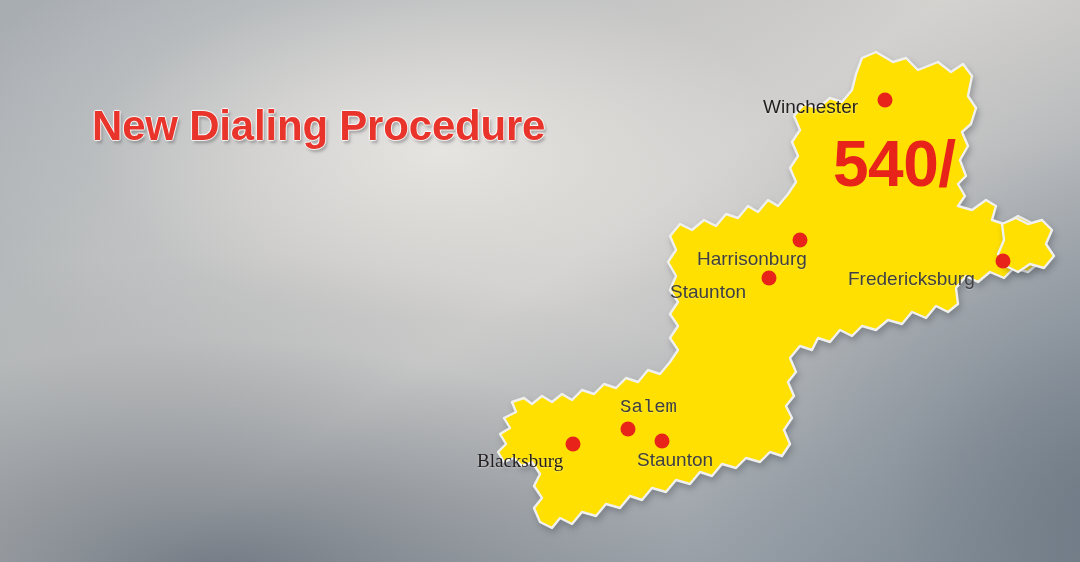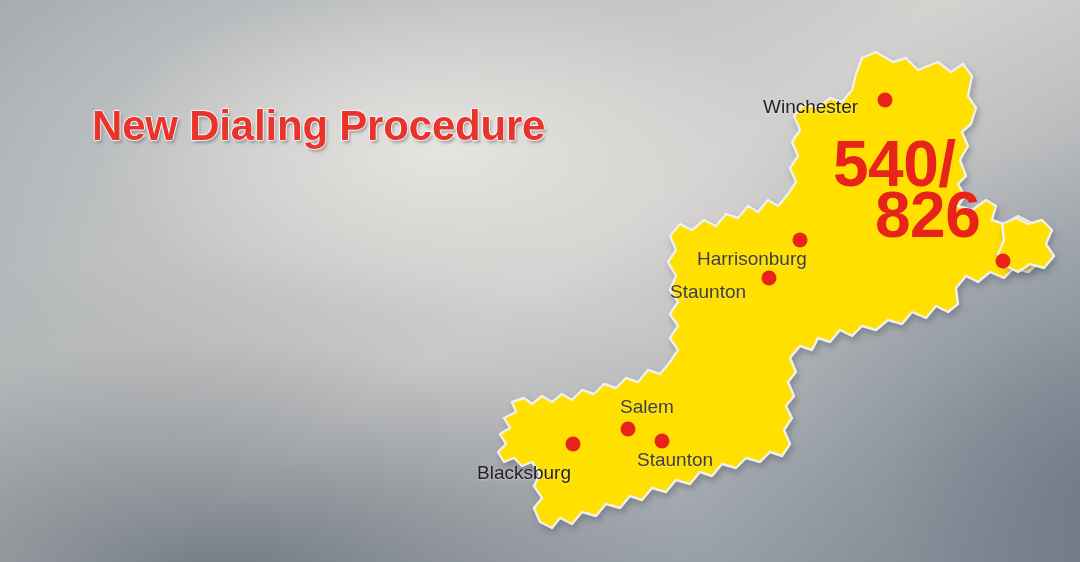--- a/index.html
+++ b/index.html
@@ -317,30 +317,30 @@
       <circle class="city-dot" cx="800" cy="240" r="7.5"></circle>
       <circle class="city-dot" cx="769" cy="278" r="7.5"></circle>
       <circle class="city-dot" cx="1003" cy="261" r="7.5"></circle>
       <circle class="city-dot" cx="628" cy="429" r="7.5"></circle>
       <circle class="city-dot" cx="662" cy="441" r="7.5"></circle>
       <circle class="city-dot" cx="573" cy="444" r="7.5"></circle>
     </svg>
 
     <div class="areacode">
       <span class="ac-1">540/</span>
-      <span class="ac-2">826</span>
     </div>
 
     <div class="city-label on-gray" style="left:763px; top:96px;">Winchester</div>
 
     <div class="city-label" style="left:697px; top:248px;">Harrisonburg</div>
 
     <div class="city-label" style="left:670px; top:281px;">Staunton</div>
 
-
-    <div class="city-label" style="left:620px; top:396px;">Salem</div>
+    <div class="city-label" style="left:848px; top:268px;">Fredericksburg</div>
+
+    <div class="city-label" style="left:620px; top:396px;font-family:Liberation Mono, monospace;">Salem</div>
 
     <div class="city-label" style="left:637px; top:449px;">Staunton</div>
 
-    <div class="city-label on-gray" style="left:477px; top:462px;">Blacksburg</div>
+    <div class="city-label on-gray" style="left:477px; top:450px;font-family:Liberation Serif, serif;">Blacksburg</div>
   </div>
 
 </div>
 
 </body></html>

